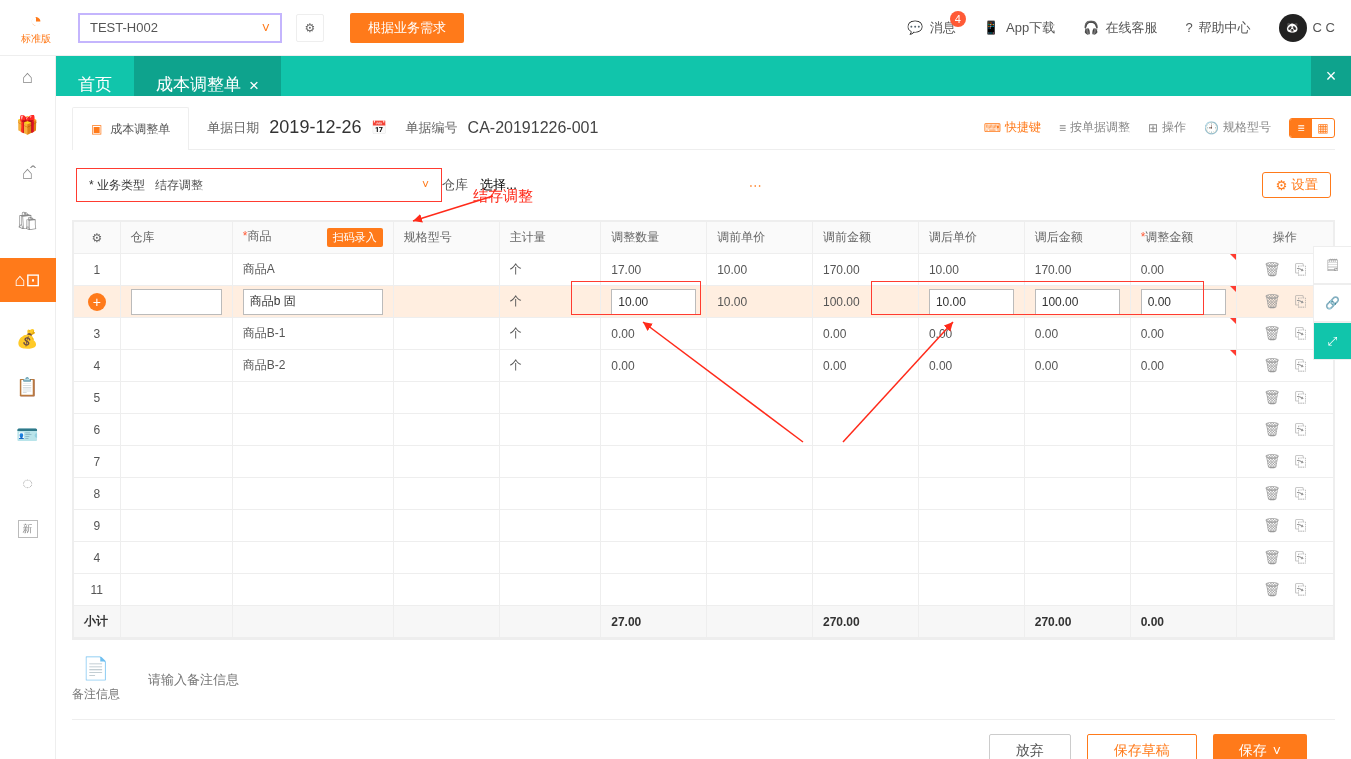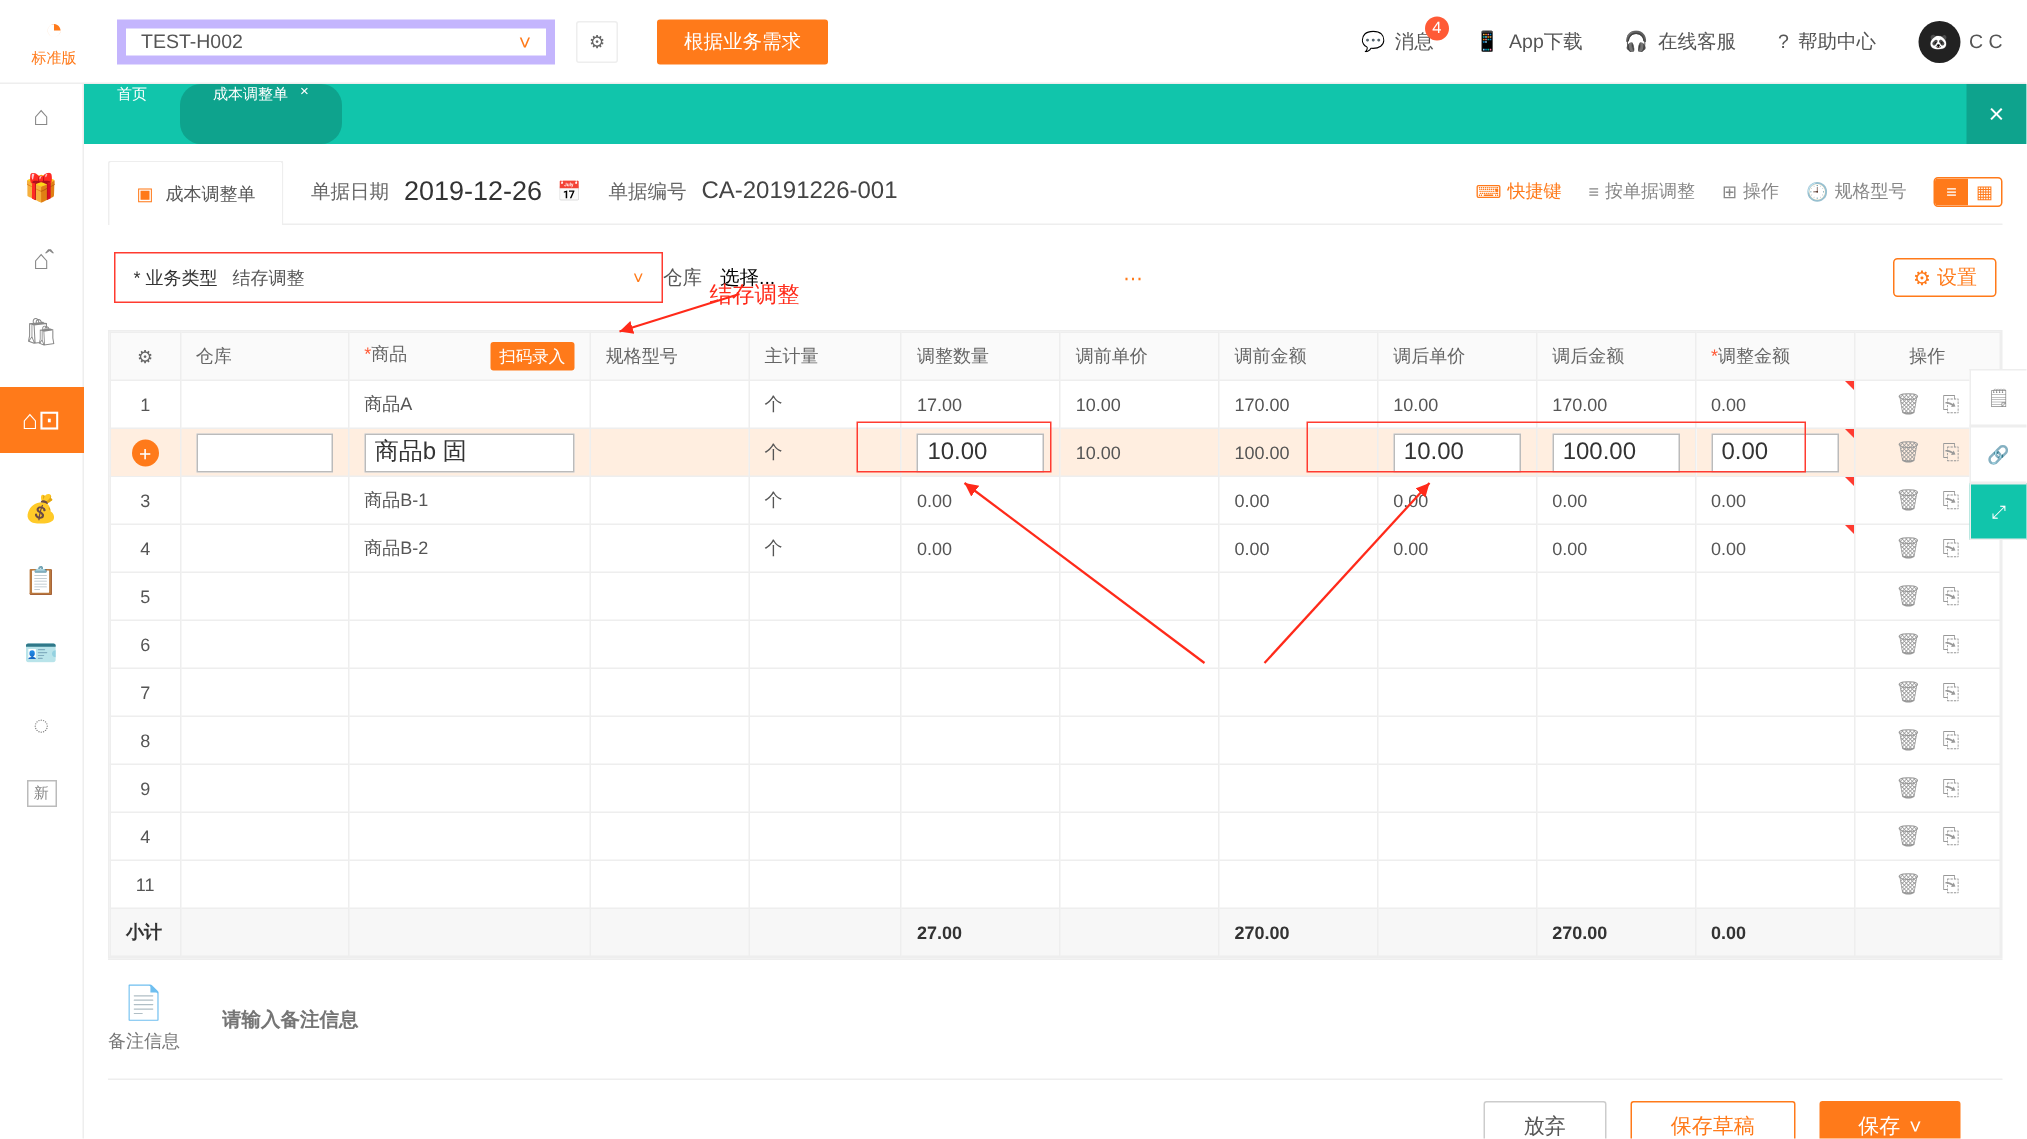--- a/index.html
+++ b/index.html
@@ -4,37 +4,37 @@
 <style>
 * { box-sizing: border-box; margin: 0; padding: 0; font-family: "Microsoft YaHei", Arial, sans-serif; }
 body { background: #fff; font-size: 12px; color: #333; overflow: hidden; }
 .app { display: grid; grid-template-columns: 56px 1fr; grid-template-rows: 56px 40px 1fr; height: 759px; width: 1351px; }
 
 
 .topbar { grid-column: 1 / 3; grid-row: 1; display: flex; align-items: center; border-bottom: 1px solid #eee; padding: 0 16px; }
 .logo { width: 40px; display:flex; flex-direction:column; align-items:center; }
 .logo-glyph { font-size:20px; color:#ff7a1a; font-weight:bold; }
 .logo-text { font-size:10px; color:#ff7a1a; }
-.shop-select { margin-left: 22px; width: 292px; height: 30px; border: 6px solid #c4b5fd; display:flex; align-items:center; padding:0 10px; color:#555; font-size:13px; justify-content:space-between;}
+.shop-select { margin-left: 22px; width: 204px; height: 30px; border: 2px solid #c4b5fd; display:flex; align-items:center; padding:0 10px; color:#555; font-size:13px; justify-content:space-between;}
 .shop-select .chev { color:#ff7a1a; font-size:14px;}
 .gear-btn { width:28px; height:28px; margin-left:14px; border:1px solid #eee; display:flex; align-items:center; justify-content:center; color:#666; border-radius:2px;}
 .try-btn { margin-left:26px; height:30px; padding:0 18px; background:#ff7a1a; color:#fff; border:none; border-radius:2px; font-size:13px;}
 .top-right { margin-left:auto; display:flex; align-items:center; gap:28px; color:#555; font-size:13px;}
 .tr-item { display:flex; align-items:center; gap:6px; position:relative;}
 .badge { position:absolute; top:-8px; right:-10px; background:#ff5a36; color:#fff; border-radius:8px; min-width:16px; height:16px; font-size:11px; display:flex; align-items:center; justify-content:center; padding:0 3px;}
 .avatar { width:28px; height:28px; border-radius:50%; background:#222; display:flex; align-items:center; justify-content:center; }
 
 
 .leftnav { grid-column:1; grid-row:2 / 4; border-right:1px solid #eee; display:flex; flex-direction:column; align-items:center; padding-top:10px; gap:26px; }
 .leftnav .navicon { width:22px; height:22px; color:#888; font-size:18px; display:flex; align-items:center; justify-content:center;}
 .leftnav .navicon.active { width:56px; height:44px; background:#ff7a1a; color:#fff; }
 
 
 .pagetabs { grid-column:2; grid-row:2; background:#11c5ab; display:flex; align-items:stretch; }
-.pagetabs .tab { padding:0 22px; display:flex; align-items:flex-start; color:#fff; font-size:10px; gap:8px;border-radius:14px;}
+.pagetabs .tab { padding:0 22px; display:flex; align-items:flex-end; color:#fff; font-size:17px; gap:8px;}
 .pagetabs .tab.active { background:#0ea38d; }
 .pagetabs .closebox { margin-left:auto; width:40px; background:#0ea38d; color:#fff; display:flex; align-items:center; justify-content:center; font-size:18px;}
 
 
 .main { grid-column:2; grid-row:3; padding: 10px 16px 0 16px; display:flex; flex-direction:column; }
 
 
 .doc-hdr { display:flex; align-items:center; height:44px; border-bottom:1px solid #eee; gap:18px; }
 .doc-tab { height:100%; border:1px solid #eee; border-bottom:none; padding:0 18px; display:flex; align-items:center; gap:8px; color:#555; border-radius:2px 2px 0 0; position:relative; top:1px; background:#fff;}
 .doc-tab .ico { color:#ff7a1a; }
@@ -68,37 +68,37 @@
 .col-wh { width:106px;}
 .col-prod { width:152px;}
 .col-spec { width:100px;}
 .col-unit { width:96px;}
 .col-qty, .col-price1, .col-amt1, .col-price2, .col-amt2, .col-adjamt { width:100px;}
 .col-op { width:92px; text-align:center;}
 .scan-badge { background:#ff7a1a; color:#fff; font-size:11px; padding:2px 6px; border-radius:2px; float:right;}
 tr.row-active td { background:#ffeee0; }
 tr.row-active td.col-idx { position:relative; }
 .plus-btn { width:18px; height:18px; background:#ff7a1a; color:#fff; border-radius:50%; display:inline-flex; align-items:center; justify-content:center; font-size:14px;}
-.cell-input { border:1px solid #bbb; height:26px; width:100%; padding:0 6px; font-size:16px; color:#333;}
+.cell-input { border:1px solid #bbb; height:26px; width:100%; padding:0 6px; font-size:12px; color:#333;}
 .cell-mark { position:relative; }
 .cell-mark::before { content:""; position:absolute; top:0; right:0; border-top:6px solid #ff3b30; border-left:6px solid transparent;}
 .op-icons { display:flex; gap:14px; justify-content:center; color:#999; font-size:14px;}
 tfoot td { background:#f7f7f7; font-weight:bold; color:#333;}
 
 
 .annot { position:absolute; pointer-events:none; }
 .annot-text { color:#ff2a1a; font-size:15px; }
 .redbox { position:absolute; border:1.5px solid #ff3b30; pointer-events:none; }
 .arrow-svg { position:absolute; pointer-events:none; }
 
 
 .remark { margin-top:auto; padding:16px 0; display:flex; align-items:center; gap:28px; border-top:1px solid #eee;}
 .remark-label { display:flex; flex-direction:column; align-items:center; color:#777; font-size:12px; gap:4px;}
 .remark-ico { color:#11c5ab; font-size:22px;}
-.remark-input { border:none; font-size:13px; color:#ec4899; flex:1;font-weight:bold; }
+.remark-input { border:none; font-size:13px; color:#ec4899; flex:1; }
 
 
 .bottombar { padding:14px 28px; display:flex; justify-content:flex-end; gap:16px; border-top:1px solid #eee;}
 .btn { height:34px; padding:0 26px; border-radius:2px; font-size:14px; background:#fff;}
 .btn-plain { border:1px solid #ccc; color:#555;}
 .btn-outline { border:1px solid #ff7a1a; color:#ff7a1a;}
 .btn-primary { border:none; background:#ff7a1a; color:#fff; display:flex; align-items:center; gap:6px;}
 
 
 .rightdock { position:absolute; right:0; top:246px; display:flex; flex-direction:column; gap:0;}

